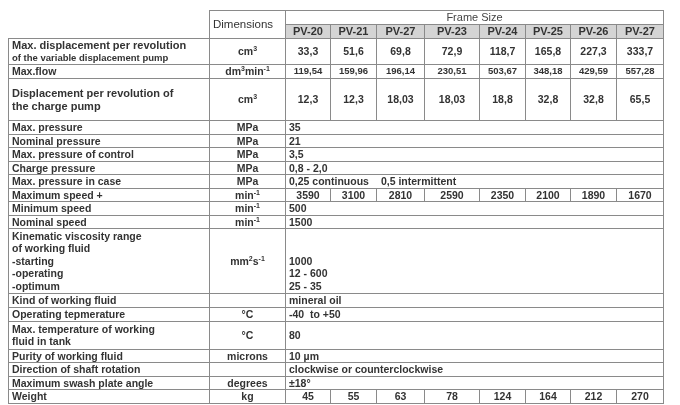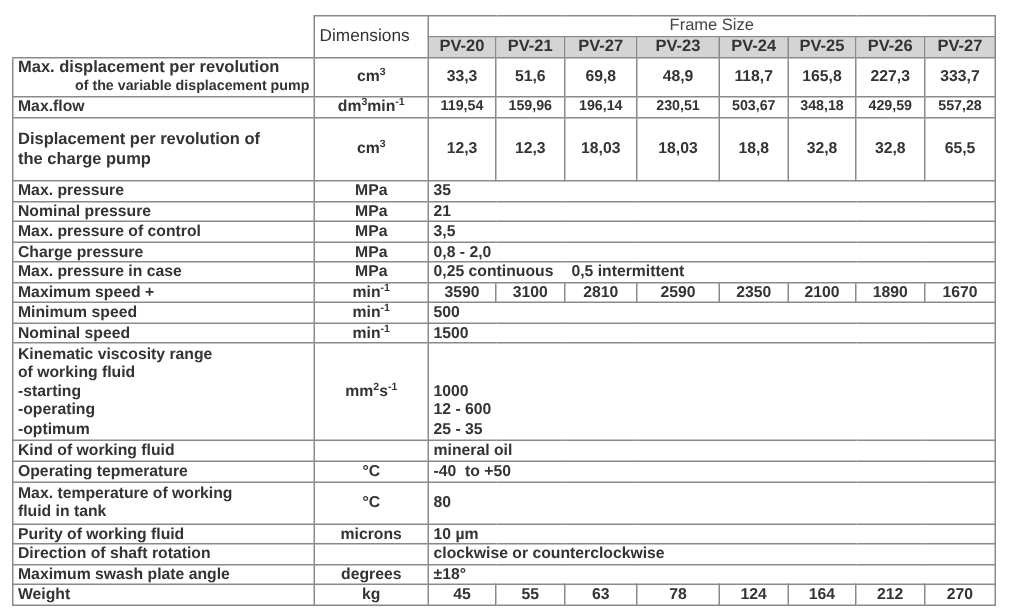--- a/index.html
+++ b/index.html
@@ -60,21 +60,20 @@
     color: #333;
   }
   .param {
     text-align: left;
     font-size: 10.5px;
     color: #333;
   }
   .param .sub {
     font-size: 9.5px;
     display: block;
-    margin-left: 38px;
   }
   .unit {
     text-align: center;
     font-size: 10.5px;
     color: #333;
   }
   .val {
     text-align: center;
     font-size: 10.5px;
     color: #333;
@@ -126,21 +125,21 @@
 
   <tr style="height:26px">
     <td class="param">
       <span style="display:block;font-size:11px">Max. displacement  per revolution</span>
       <span class="sub">of the variable displacement pump</span>
     </td>
     <td class="unit"><span>cm</span><sup>3</sup></td>
     <td class="val">33,3</td>
     <td class="val">51,6</td>
     <td class="val">69,8</td>
-    <td class="val">48,9</td>
+    <td class="val">72,9</td>
     <td class="val">118,7</td>
     <td class="val">165,8</td>
     <td class="val">227,3</td>
     <td class="val">333,7</td>
   </tr>
 
   <tr style="height:14px">
     <td class="param">Max.flow</td>
     <td class="unit"><span>dm</span><sup>3</sup><span>min</span><sup>-1</sup></td>
     <td class="val small">119,54</td>

